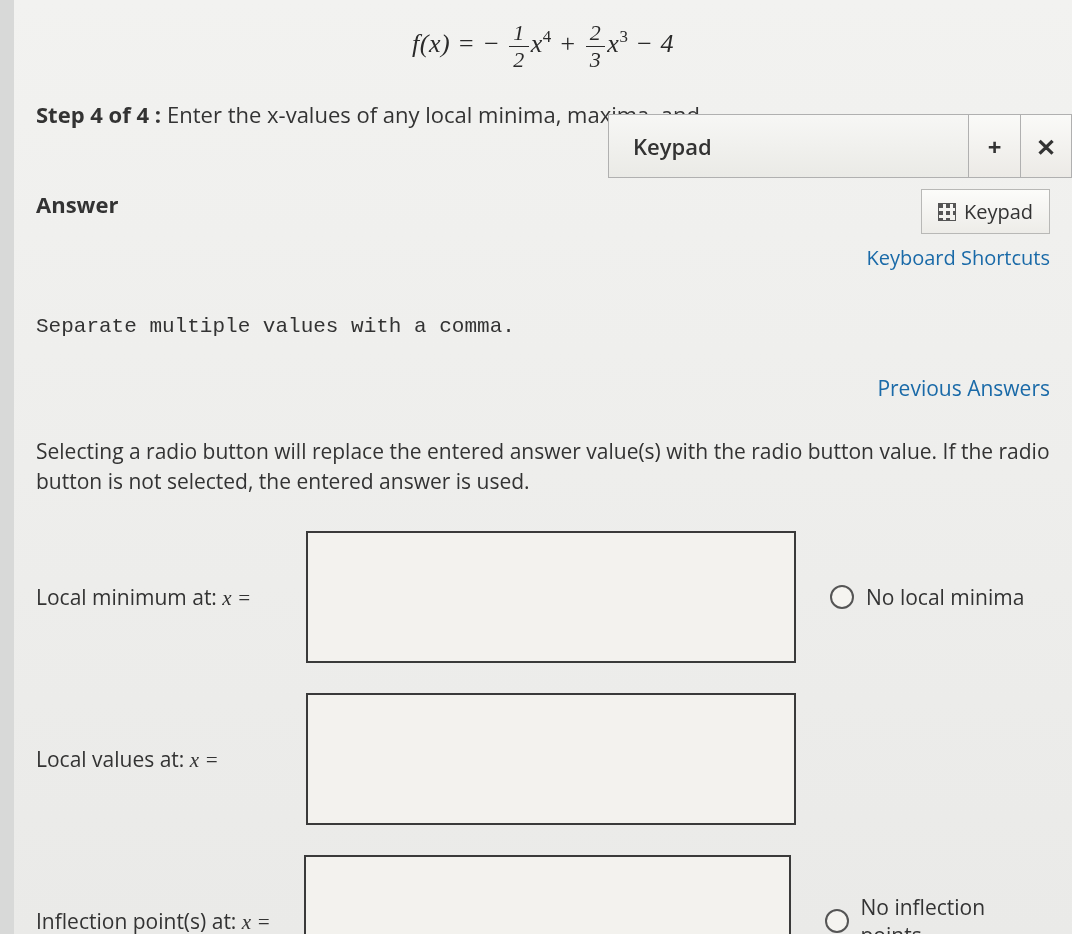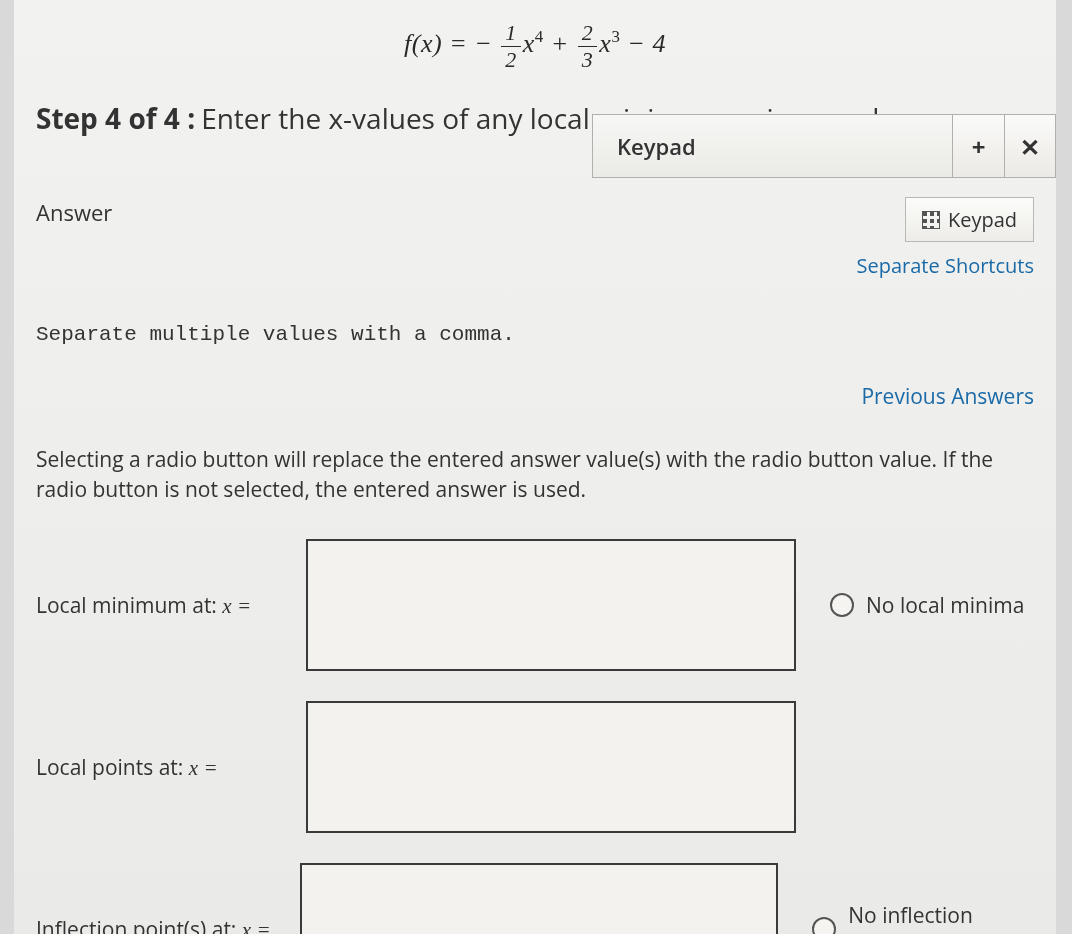--- a/index.html
+++ b/index.html
@@ -8,21 +8,21 @@
     background: #d8d9d8;
     width: 1072px;
     height: 934px;
     position: relative;
     overflow: hidden;
   }
   .page {
     position: absolute;
     left: 14px;
     top: 0;
-    right: 16px;
+    right: 0;
     background: linear-gradient(180deg, #f2f2f0 0%, #eaeae8 100%);
     height: 934px;
     padding: 22px 22px 0 22px;
   }
   .formula {
     text-align: center;
     font-family: "Cambria Math", "Times New Roman", serif;
     font-size: 26px;
     color: #2a2a2a;
     margin-bottom: 28px;
@@ -34,21 +34,21 @@
     vertical-align: middle;
     text-align: center;
     font-size: 22px;
     line-height: 1;
     margin: 0 2px;
   }
   .formula .frac .num { display:block; border-bottom: 1.5px solid #2a2a2a; padding: 0 4px 2px; }
   .formula .frac .den { display:block; padding: 2px 4px 0; }
   .formula sup { font-size: 0.65em; vertical-align: super; font-style: normal;}
   .step-row {
-    font-size: 28px;
+    font-size: 22px;
     color: #333;
     margin-bottom: 60px;
     display: flex;
     align-items: center;
   }
   .step-row b { font-weight: 700; margin-right: 6px; }
   .keypad-widget {
     position: absolute;
     top: 114px;
     right: 0;
@@ -85,21 +85,21 @@
   .answer-section {
     margin-top: 10px;
   }
   .answer-head {
     display: flex;
     align-items: flex-start;
     justify-content: space-between;
   }
   .answer-title {
     font-size: 22px;
-    font-weight: 400;
+    font-weight: 700;
     color: #333;
   }
   .right-links {
     text-align: right;
   }
   .keypad-link-btn {
     display: inline-flex;
     align-items: center;
     gap: 8px;
     border: 1px solid #b8b8b6;
@@ -231,21 +231,21 @@
   </div>
 
   <div class="answer-section">
     <div class="answer-head">
       <div class="answer-title">Answer</div>
       <div class="right-links">
         <div class="keypad-link-btn">
           <span class="grid-icon"></span>
           <span>Keypad</span>
         </div>
-        <span class="shortcuts-link">Separate Shortcuts</span>
+        <span class="shortcuts-link">Keyboard Shortcuts</span>
       </div>
     </div>
 
     <div class="instr">Separate multiple values with a comma.</div>
 
     <div class="prev-answers">Previous Answers</div>
 
     <div class="radio-note">Selecting a radio button will replace the entered answer value(s) with the radio button value. If the radio button is not selected, the entered answer is used.</div>
 
     <div class="fields">
@@ -256,21 +256,21 @@
         </div>
         <input class="field-input" value="" style="">
         <label class="radio-wrap">
           <span class="radio-circle"></span>
           <span>No local minima</span>
         </label>
       </div>
 
       <div class="field-row">
         <div class="field-label">
-          <span>Local points at: </span><span class="xvar">x =</span>
+          <span>Local values at: </span><span class="xvar">x =</span>
         </div>
         <input class="field-input" value="" style="">
       </div>
 
       <div class="field-row">
         <div class="field-label">
           <span>Inflection point(s) at: </span><span class="xvar">x =</span>
         </div>
         <input class="field-input" value="" style="">
         <label class="radio-wrap">

